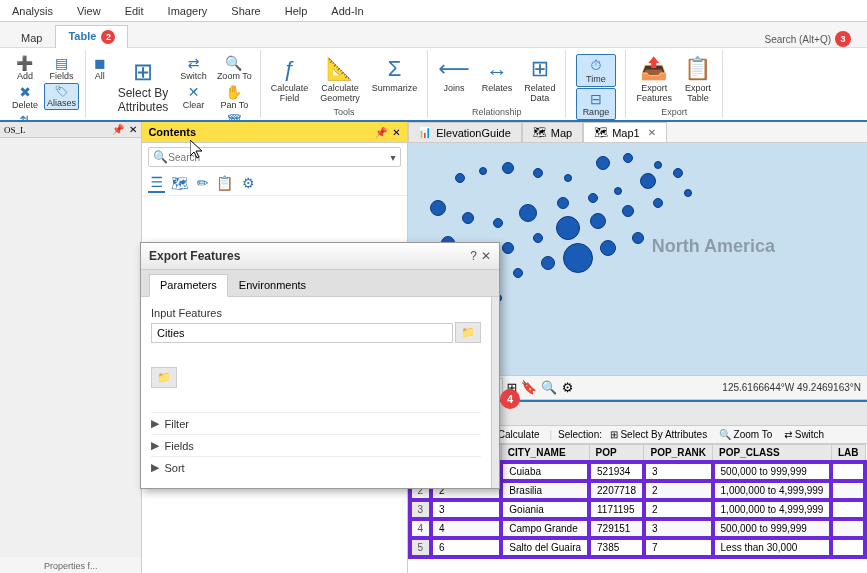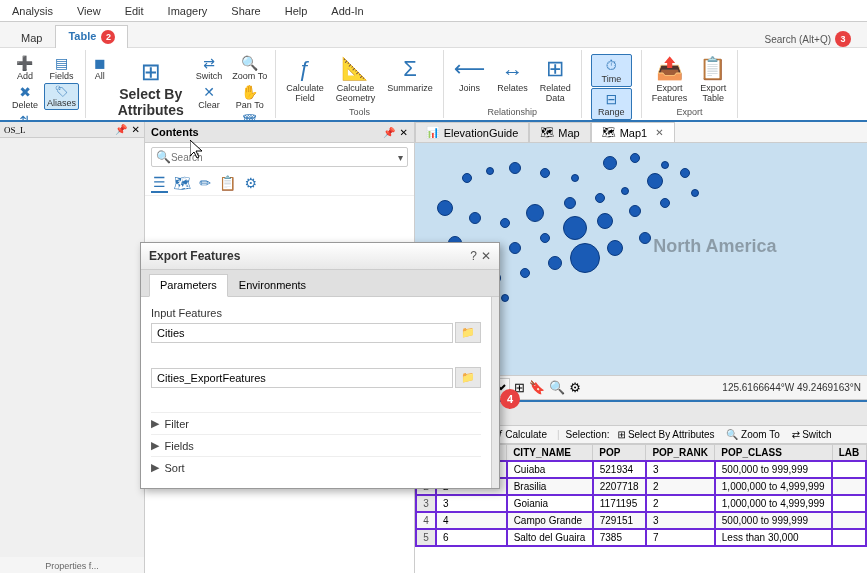--- a/index.html
+++ b/index.html
@@ -124,21 +124,21 @@
     .ribbon-large-btn {
       display: flex;
       flex-direction: column;
       align-items: center;
       cursor: pointer;
       padding: 4px 6px;
       border-radius: 2px;
       min-width: 50px;
     }
     .ribbon-large-btn .icon { font-size: 26px; color: #2e75b6; }
-    .ribbon-large-btn .label { font-size: 14px; color: #333; text-align: center; font-weight: bold; }
+    .ribbon-large-btn .label { font-size: 12px; color: #333; text-align: left; }
 
     
     .main-area {
       display: flex;
       height: calc(573px - 22px - 98px);
       overflow: hidden;
     }
 
     
     .left-panel {
@@ -164,21 +164,21 @@
       background: #fff;
       border-right: 1px solid #ccc;
       display: flex;
       flex-direction: column;
     }
     .contents-header {
       display: flex;
       align-items: center;
       justify-content: space-between;
       padding: 4px 6px;
-      background: #e5e5e5;
+      background: #fde047;
       border-bottom: 1px solid #ccc;
     }
     .contents-title { font-size: 11px; font-weight: bold; }
     .search-bar {
       display: flex;
       align-items: center;
       margin: 4px 6px;
       border: 1px solid #ccc;
       border-radius: 2px;
       padding: 2px 4px;
@@ -398,21 +398,21 @@
     table.data-table th {
       background: #e8e8e8;
       border: 1px solid #ccc;
       padding: 2px 6px;
       text-align: left;
       font-weight: bold;
       font-size: 10px;
       white-space: nowrap;
     }
     table.data-table td {
-      border: 2px solid #6d28d9;
+      border: 4px solid #6d28d9;
       padding: 2px 6px;
       white-space: nowrap;
     }
     table.data-table tr:nth-child(even) td { background: #f8f8f8; }
     .row-num {
       background: #e8e8e8;
       color: #555;
       text-align: center;
       border-right: 2px solid #ccc;
       min-width: 20px;
@@ -669,21 +669,20 @@
         <div class="dialog-body" style="flex:1;">
           <div class="field-group">
             <div class="field-label">Input Features</div>
             <div class="field-row">
               <input class="field-input" type="text" value="Cities" style="">
               <button class="field-browse">📁</button>
             </div>
           </div>
           <div class="field-group">
             <div class="field-row">
-              <input class="field-input" type="text" value="Cities_ExportFeatures" style="">
               <button class="field-browse">📁</button>
             </div>
           </div>
           <div class="collapsible-row">
             <span class="chevron">▶</span>
             <span>Filter</span>
           </div>
           <div class="collapsible-row">
             <span class="chevron">▶</span>
             <span>Fields</span>

